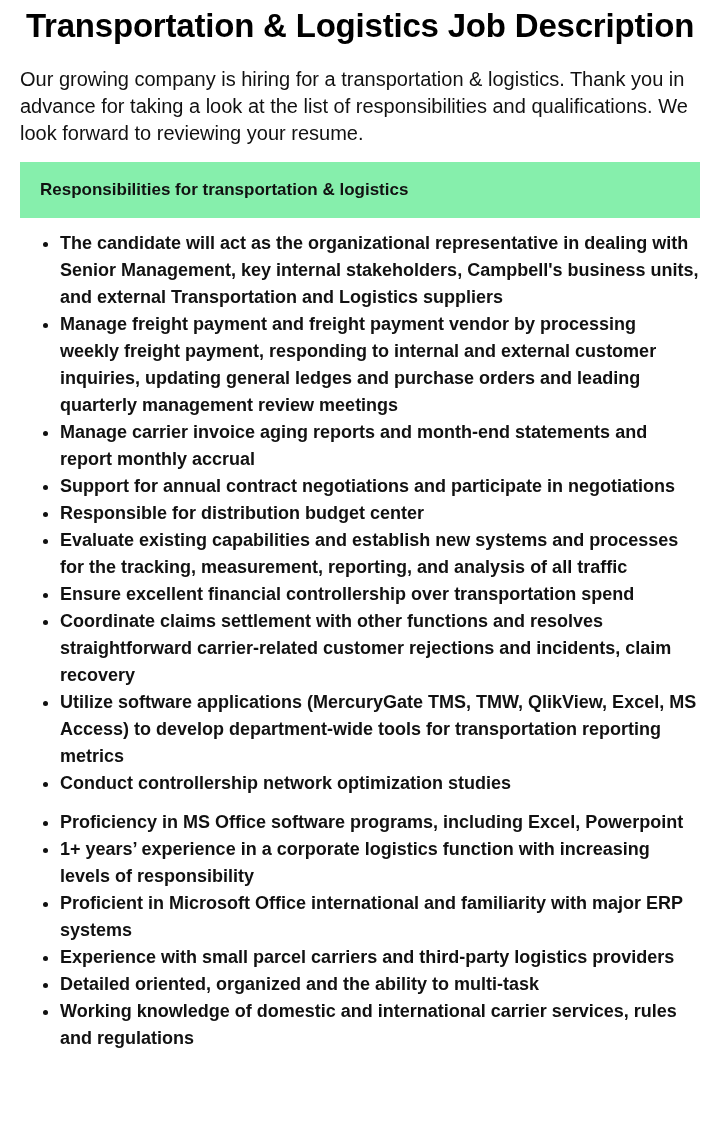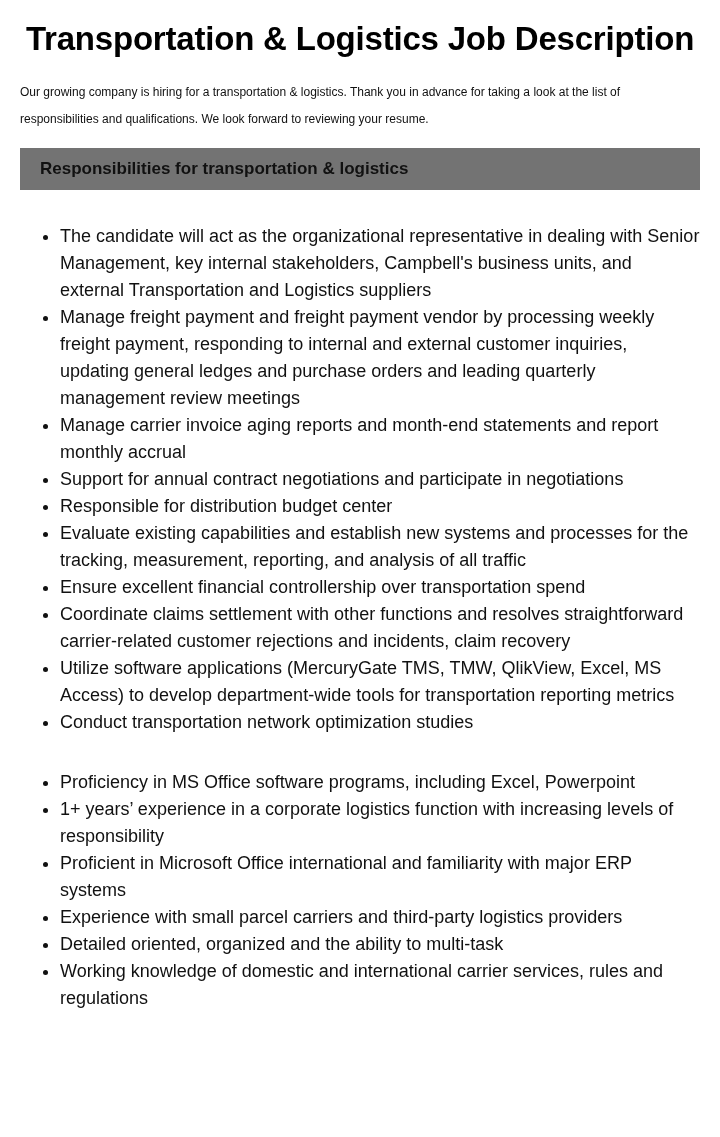--- a/index.html
+++ b/index.html
@@ -6,51 +6,52 @@
     body {
       width: 720px;
       height: 1137px;
       overflow: hidden;
       font-family: "Liberation Sans", "DejaVu Sans", sans-serif;
       color: #111111;
     }
     .page { padding: 0 20px; }
     h1 {
       margin: 0;
-      padding-top: 20px;
+      padding-top: 7px;
       font-size: 33px;
       line-height: 38px;
       font-weight: bold;
       text-align: center;
       color: #000000;
       letter-spacing: -0.2px;
     }
     .intro {
       margin: 21px 0 0 0;
-      font-size: 12px;
+      font-size: 20px;
       line-height: 27px;
       color: #111111;
     }
     .section-header {
       margin-top: 15px;
-      background: #737373;
-      height: 42px;
+      background: #86efac;
+      height: 56px;
       box-sizing: border-box;
       padding: 0 20px;
       display: flex;
       align-items: center;
       font-size: 17px;
       font-weight: bold;
       color: #111111;
     }
     ul {
-      margin: 33px 0 0 0;
+      margin: 12px 0 0 0;
       padding-left: 40px;
       font-size: 18px;
       line-height: 27px;
+      font-weight: bold;
     }
     li { margin: 0; padding: 0; }
     .q-header { margin-top: 19px; }
   </style>
 </head>
 <body>
 
 <div class="page">
   <h1>Transportation &amp; Logistics Job Description</h1>
   <p class="intro">Our growing company is hiring for a transportation &amp; logistics. Thank you in advance for taking a look at the list of responsibilities and qualifications. We look forward to reviewing your resume.</p>
@@ -59,21 +60,21 @@
   <ul>
     <li>The candidate will act as the organizational representative in dealing with Senior Management, key internal stakeholders, Campbell's business units, and external Transportation and Logistics suppliers</li>
     <li>Manage freight payment and freight payment vendor by processing weekly freight payment, responding to internal and external customer inquiries, updating general ledges and purchase orders and leading quarterly management review meetings</li>
     <li>Manage carrier invoice aging reports and month-end statements and report monthly accrual</li>
     <li>Support for annual contract negotiations and participate in negotiations</li>
     <li>Responsible for distribution budget center</li>
     <li>Evaluate existing capabilities and establish new systems and processes for the tracking, measurement, reporting, and analysis of all traffic</li>
     <li>Ensure excellent financial controllership over transportation spend</li>
     <li>Coordinate claims settlement with other functions and resolves straightforward carrier-related customer rejections and incidents, claim recovery</li>
     <li>Utilize software applications (MercuryGate TMS, TMW, QlikView, Excel, MS Access) to develop department-wide tools for transportation reporting metrics</li>
-    <li>Conduct transportation network optimization studies</li>
+    <li>Conduct controllership network optimization studies</li>
   </ul>
 
   <ul>
     <li>Proficiency in MS Office software programs, including Excel, Powerpoint</li>
     <li>1+ years’ experience in a corporate logistics function with increasing levels of responsibility</li>
     <li>Proficient in Microsoft Office international and familiarity with major ERP systems</li>
     <li>Experience with small parcel carriers and third-party logistics providers</li>
     <li>Detailed oriented, organized and the ability to multi-task</li>
     <li>Working knowledge of domestic and international carrier services, rules and regulations</li>
   </ul>

